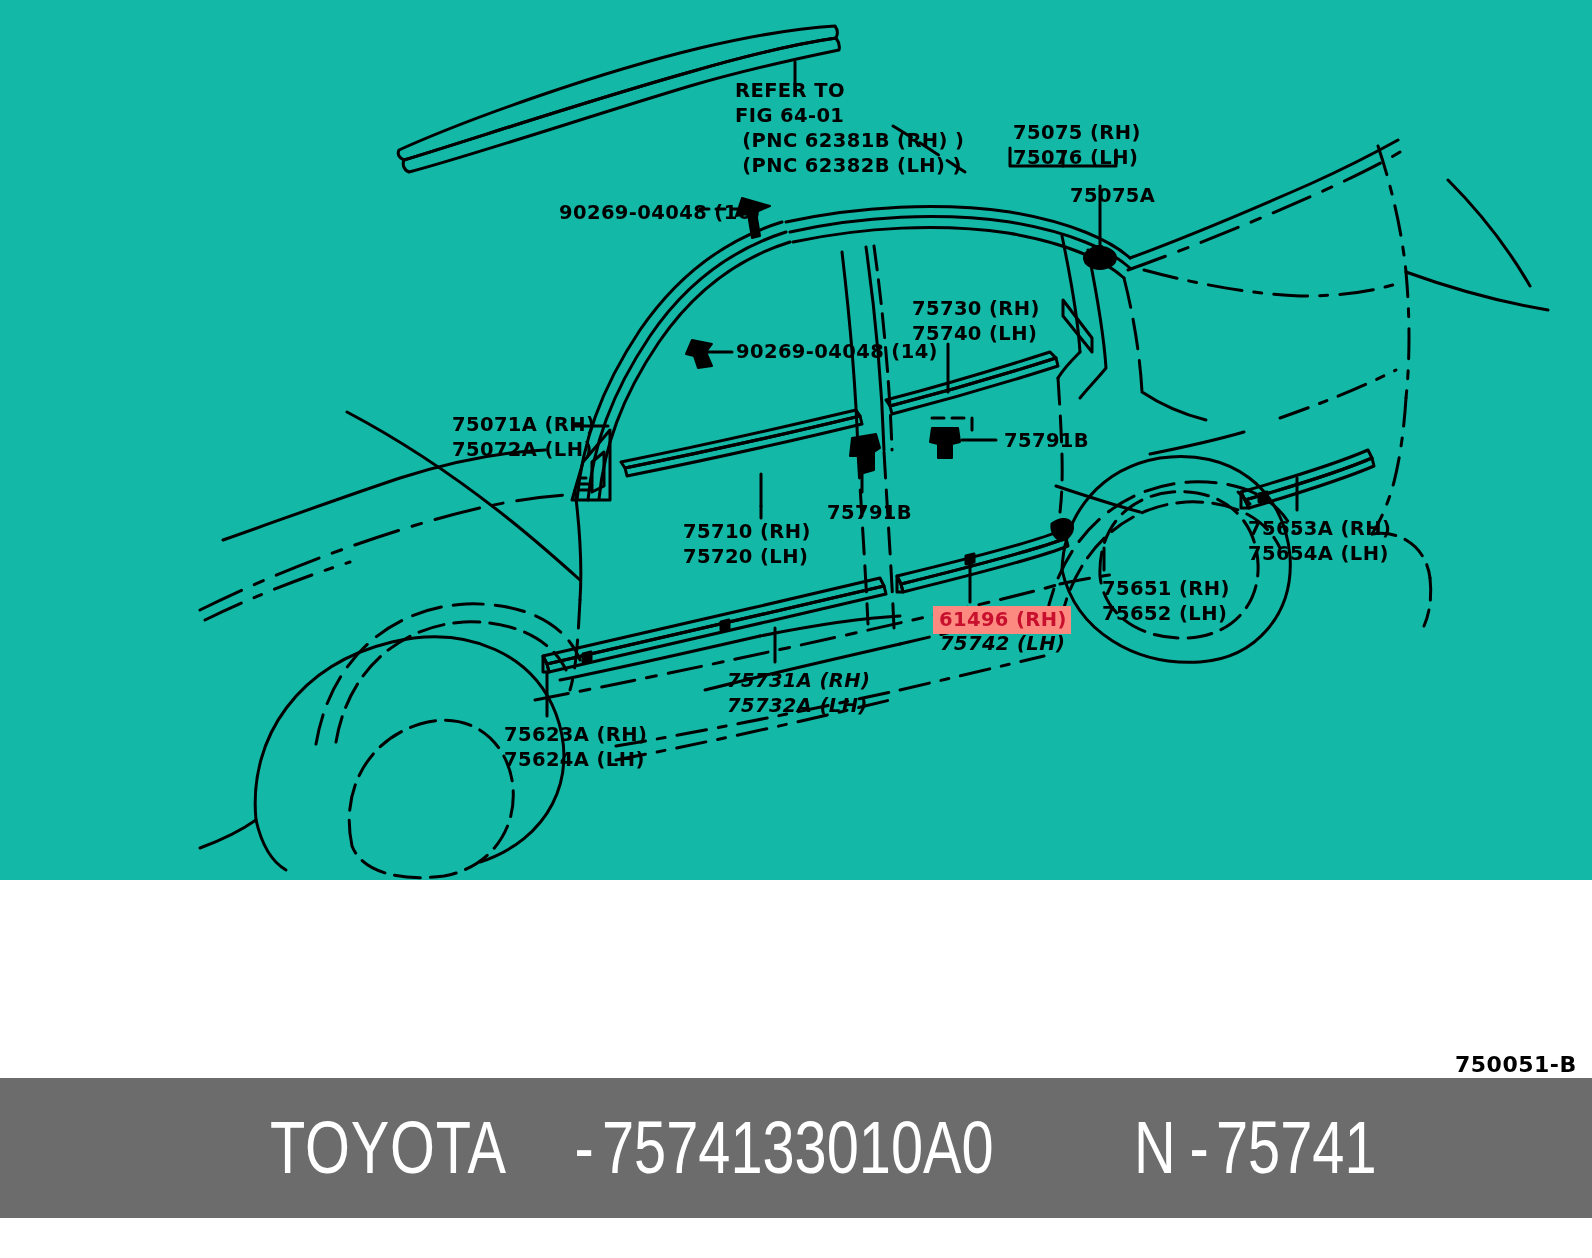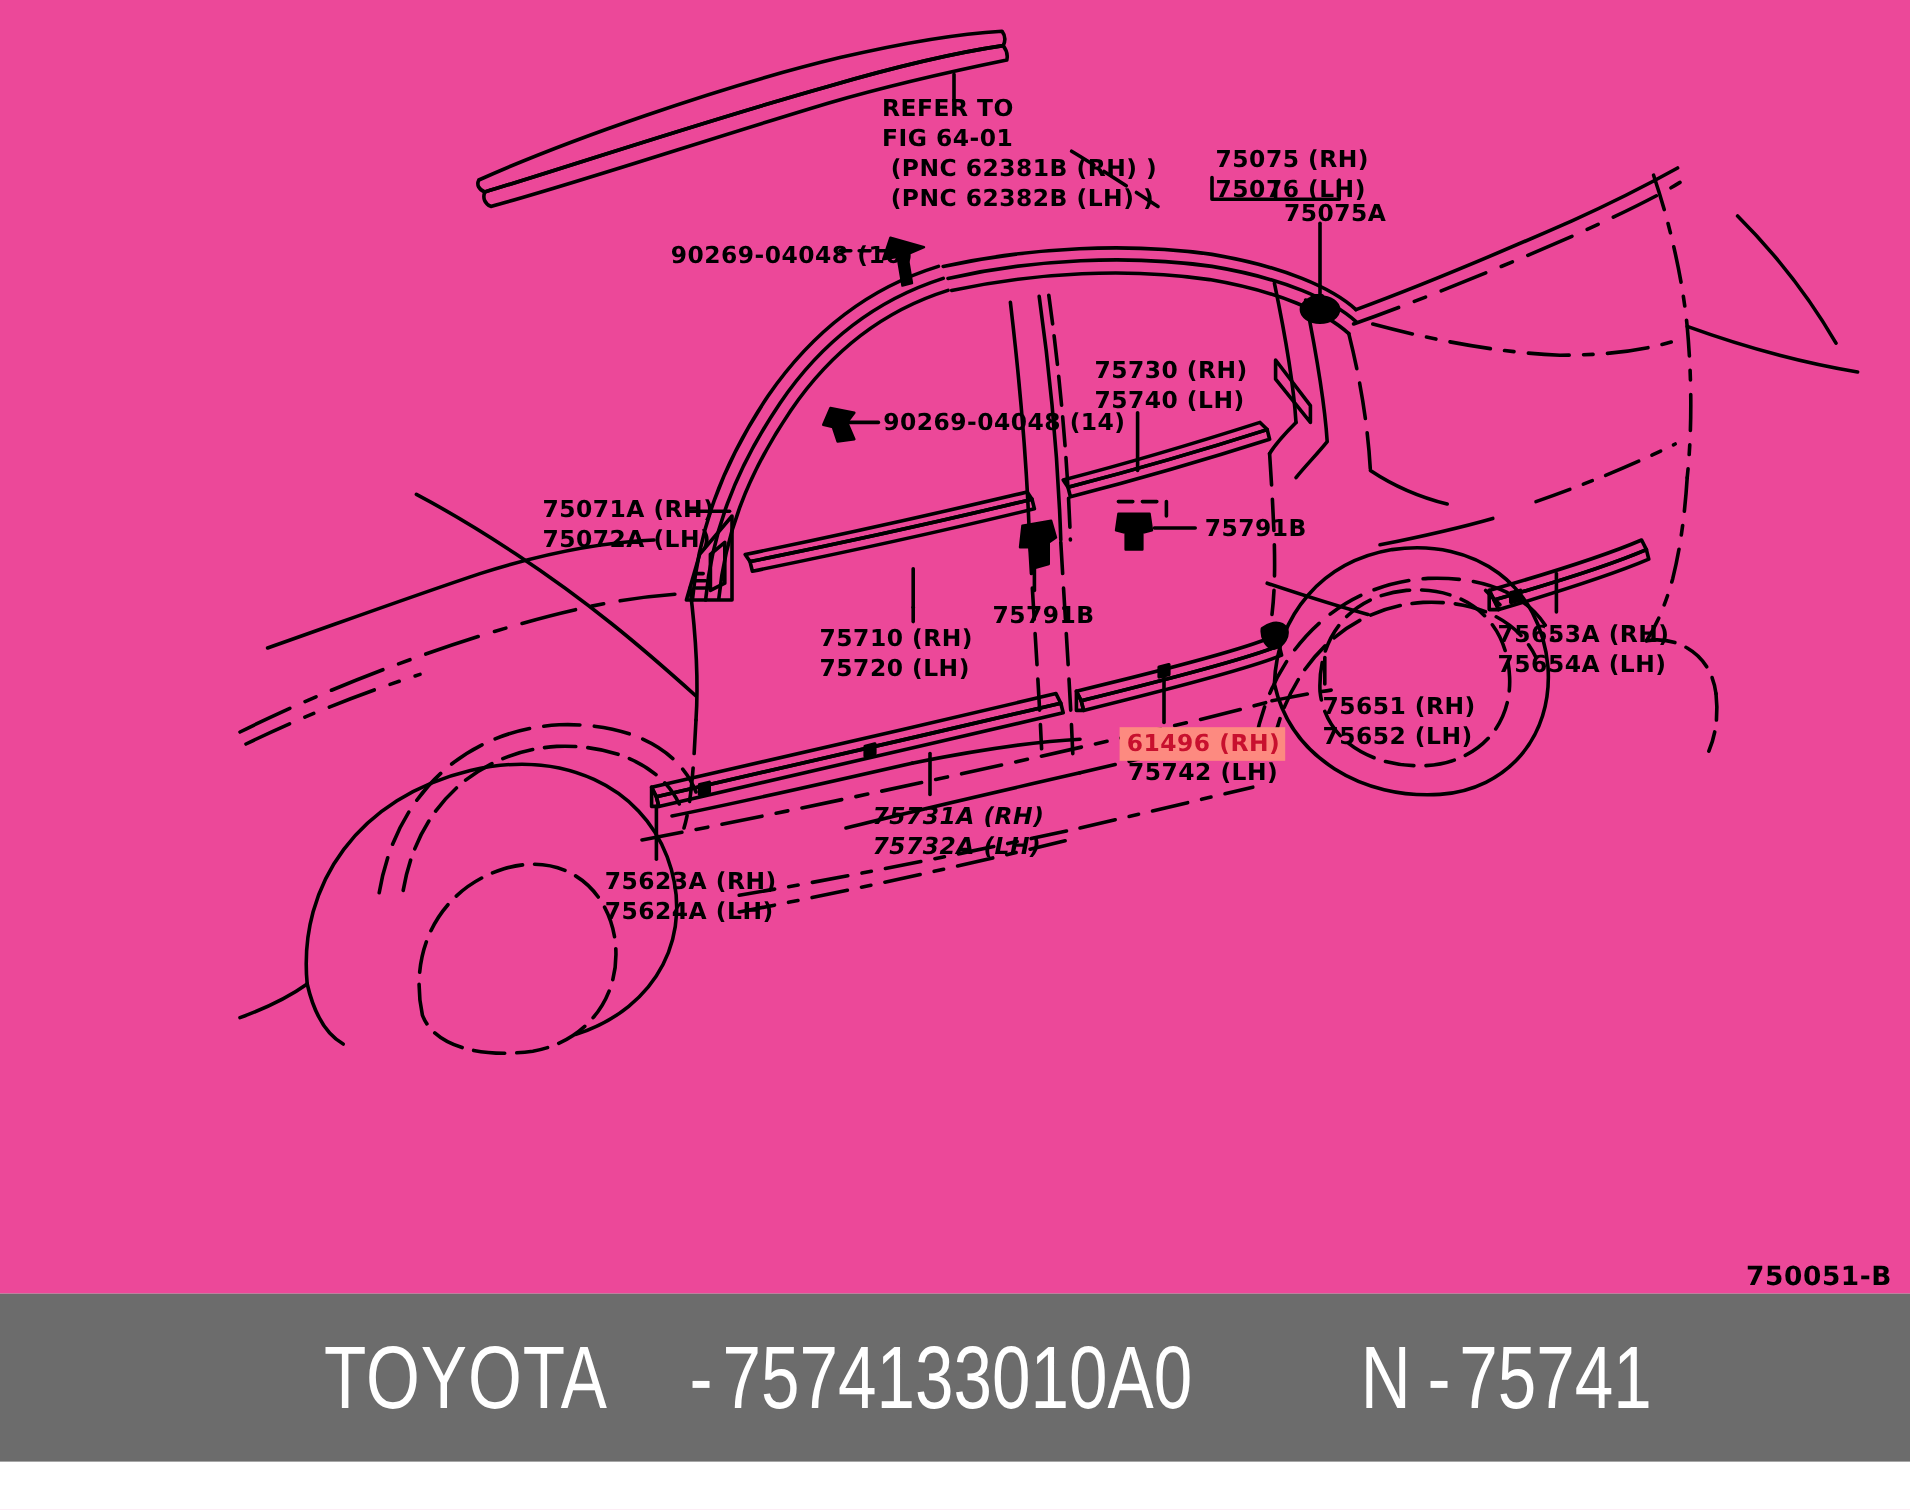--- a/index.html
+++ b/index.html
@@ -16,22 +16,22 @@
     width: 1592px;
     height: 1258px;
     background: #ffffff;
     overflow: hidden;
   }
   
   #diagram-area {
     position: absolute;
     left: 0; top: 0;
     width: 1592px;
-    height: 1078px;
-    background: #ec4899;
+    height: 880px;
+    background: #14b8a6;
   }
   #diagram-svg {
     position: absolute;
     left: 0; top: 0;
     width: 1592px;
     height: 1078px;
   }
   
   .callout {
     position: absolute;
@@ -306,21 +306,21 @@
  (PNC 62381B (RH) )
  (PNC 62382B (LH) )</div>
 
     <div class="callout" style="left:559px; top:200px;">90269-04048 (10)</div>
 
     <div class="callout" style="left:736px; top:339px;">90269-04048 (14)</div>
 
     <div class="callout" style="left:1013px; top:120px;">75075 (RH)
 75076 (LH)</div>
 
-    <div class="callout" style="left:1070px; top:165px;">75075A</div>
+    <div class="callout" style="left:1070px; top:183px;">75075A</div>
 
     <div class="callout" style="left:912px; top:296px;">75730 (RH)
 75740 (LH)</div>
 
     <div class="callout" style="left:452px; top:412px;">75071A (RH)
 75072A (LH)</div>
 
     <div class="callout" style="left:1004px; top:428px;">75791B</div>
 
     <div class="callout" style="left:827px; top:500px;">75791B</div>
@@ -329,21 +329,21 @@
 75720 (LH)</div>
 
     <div class="callout" style="left:1248px; top:516px;">75653A (RH)
 75654A (LH)</div>
 
     <div class="callout" style="left:1058px; top:576px;margin-left:44px;">75651 (RH)
 75652 (LH)</div>
 
     <div class="callout hl" style="left:933px; top:606px;">61496 (RH)</div>
 
-    <div class="callout" style="left:940px; top:631px;">75742 (LH)</div>
+    <div class="callout" style="left:940px; top:631px;font-style:italic;">75742 (LH)</div>
 
     <div class="callout" style="left:727px; top:668px;font-style:italic;">75731A (RH)
 75732A (LH)</div>
 
     <div class="callout" style="left:504px; top:722px;">75623A (RH)
 75624A (LH)</div>
 
     <div class="figcode" style="left:1455px; top:1052px;">750051-B</div>
 
   </div>

